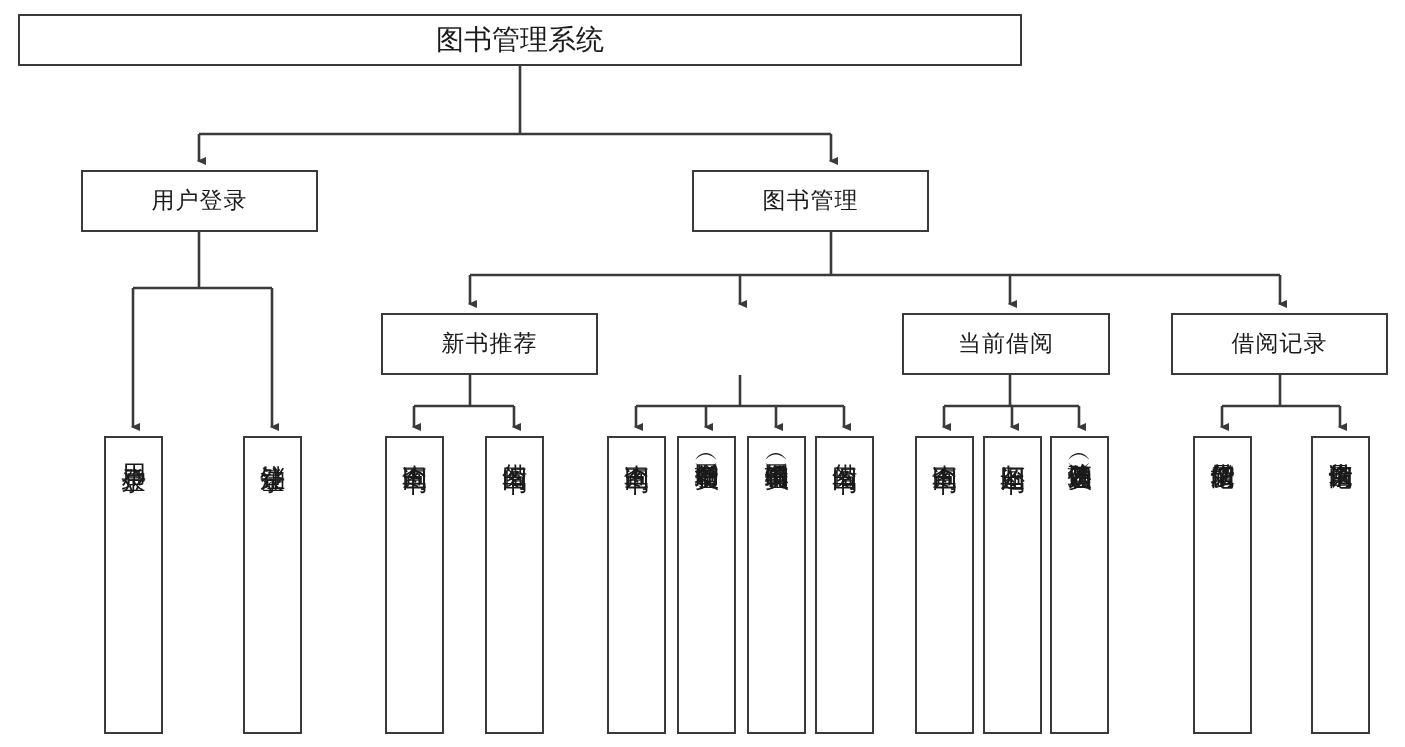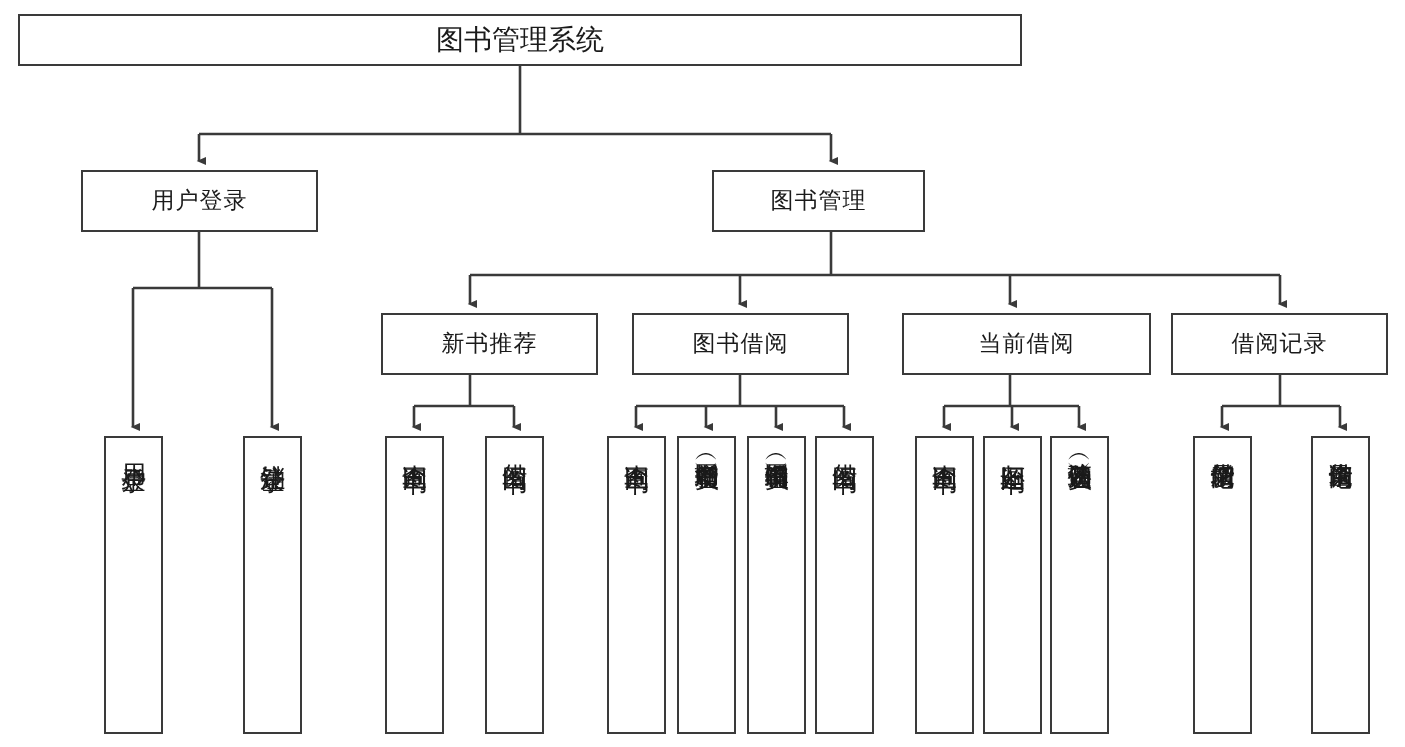--- a/index.html
+++ b/index.html
@@ -128,31 +128,28 @@
     </g>
   </svg>
 
   <div class="node root" style="left:18px; top:14px; width:1004px; height:52px;">
     <span>图书管理系统</span>
   </div>
 
   <div class="node h" style="left:81px; top:170px; width:237px; height:62px;">
     <span>用户登录</span>
   </div>
-  <div class="node h" style="left:712px; top:170px; width:213px; height:62px;">
+  <div class="node h" style="left:692px; top:170px; width:237px; height:62px;">
     <span>图书管理</span>
   </div>
 
   <div class="node h" style="left:361px; top:313px; width:217px; height:62px;margin-left:20px;">
     <span>新书推荐</span>
   </div>
-  <div class="node h" style="left:632px; top:313px; width:217px; height:62px;">
-    <span>图书借阅</span>
-  </div>
-  <div class="node h" style="left:902px; top:313px; width:249px; height:62px;">
+  <div class="node h" style="left:902px; top:313px; width:208px; height:62px;">
     <span>当前借阅</span>
   </div>
   <div class="node h" style="left:1171px; top:313px; width:217px; height:62px;">
     <span>借阅记录</span>
   </div>
 
   <div class="node v" style="left:104px; top:436px; width:59px; height:298px;">
     <span class="vtext">用户登录</span>
   </div>
   <div class="node v" style="left:243px; top:436px; width:59px; height:298px;">

